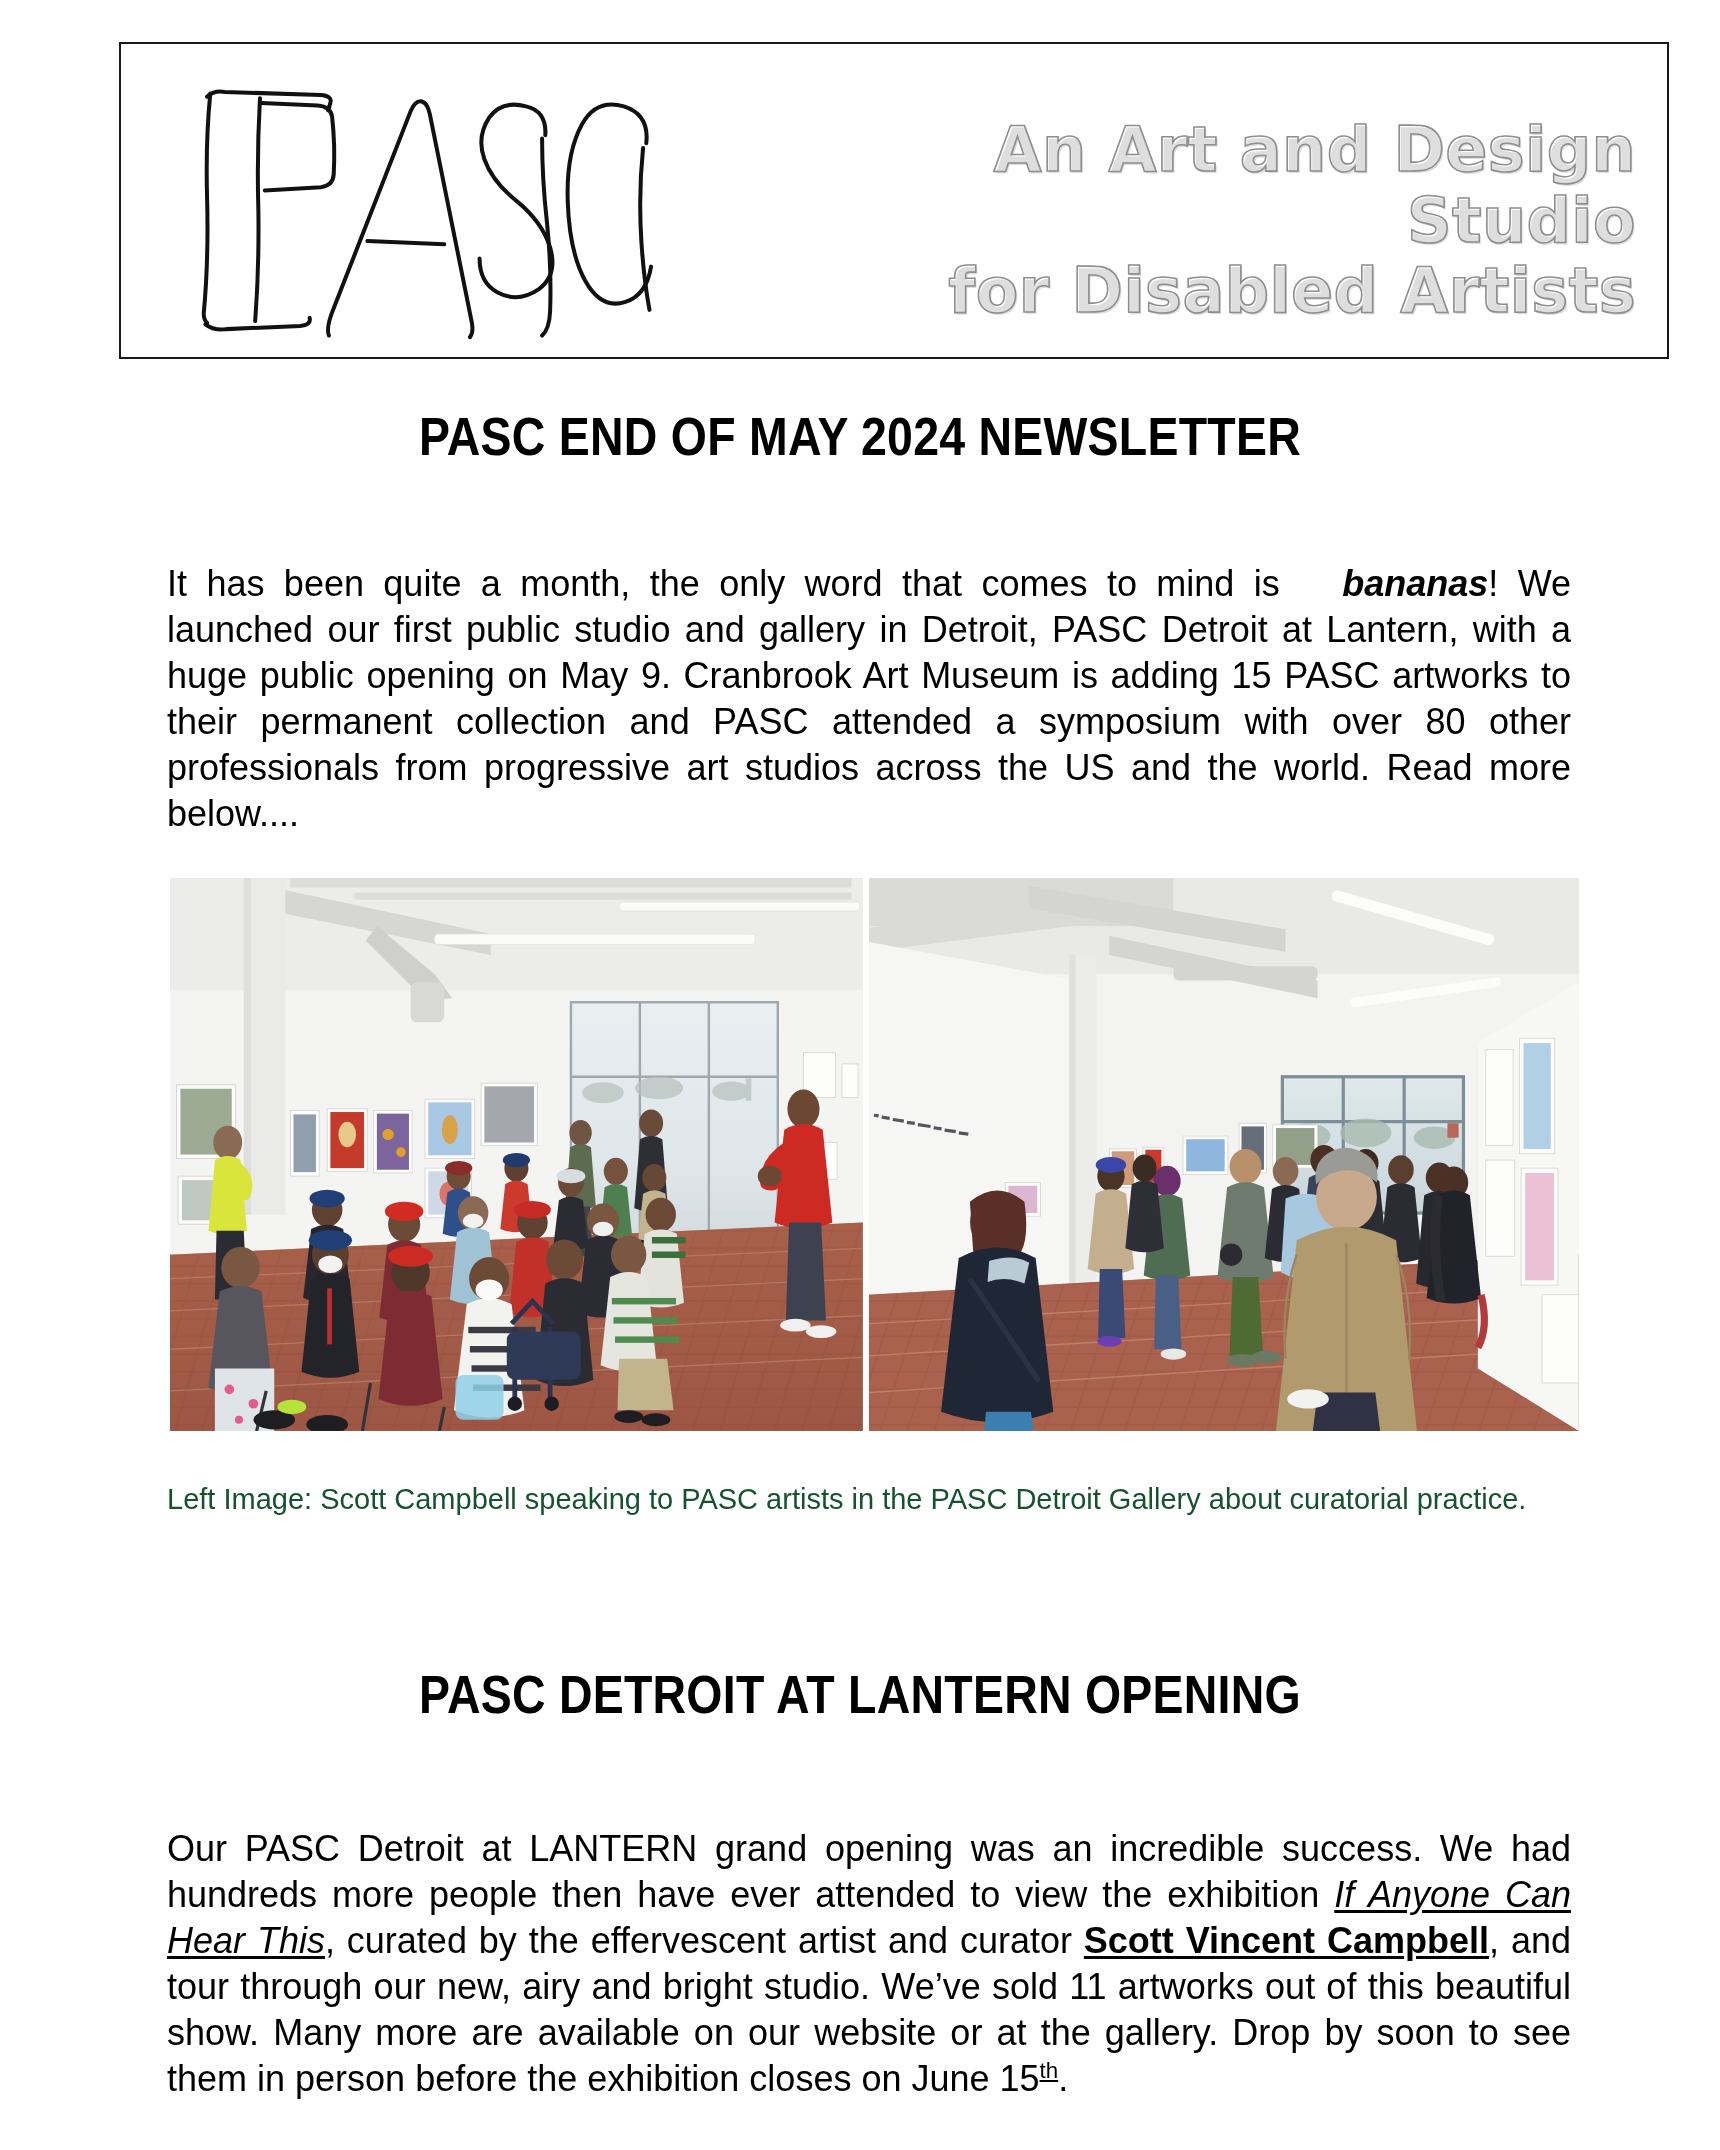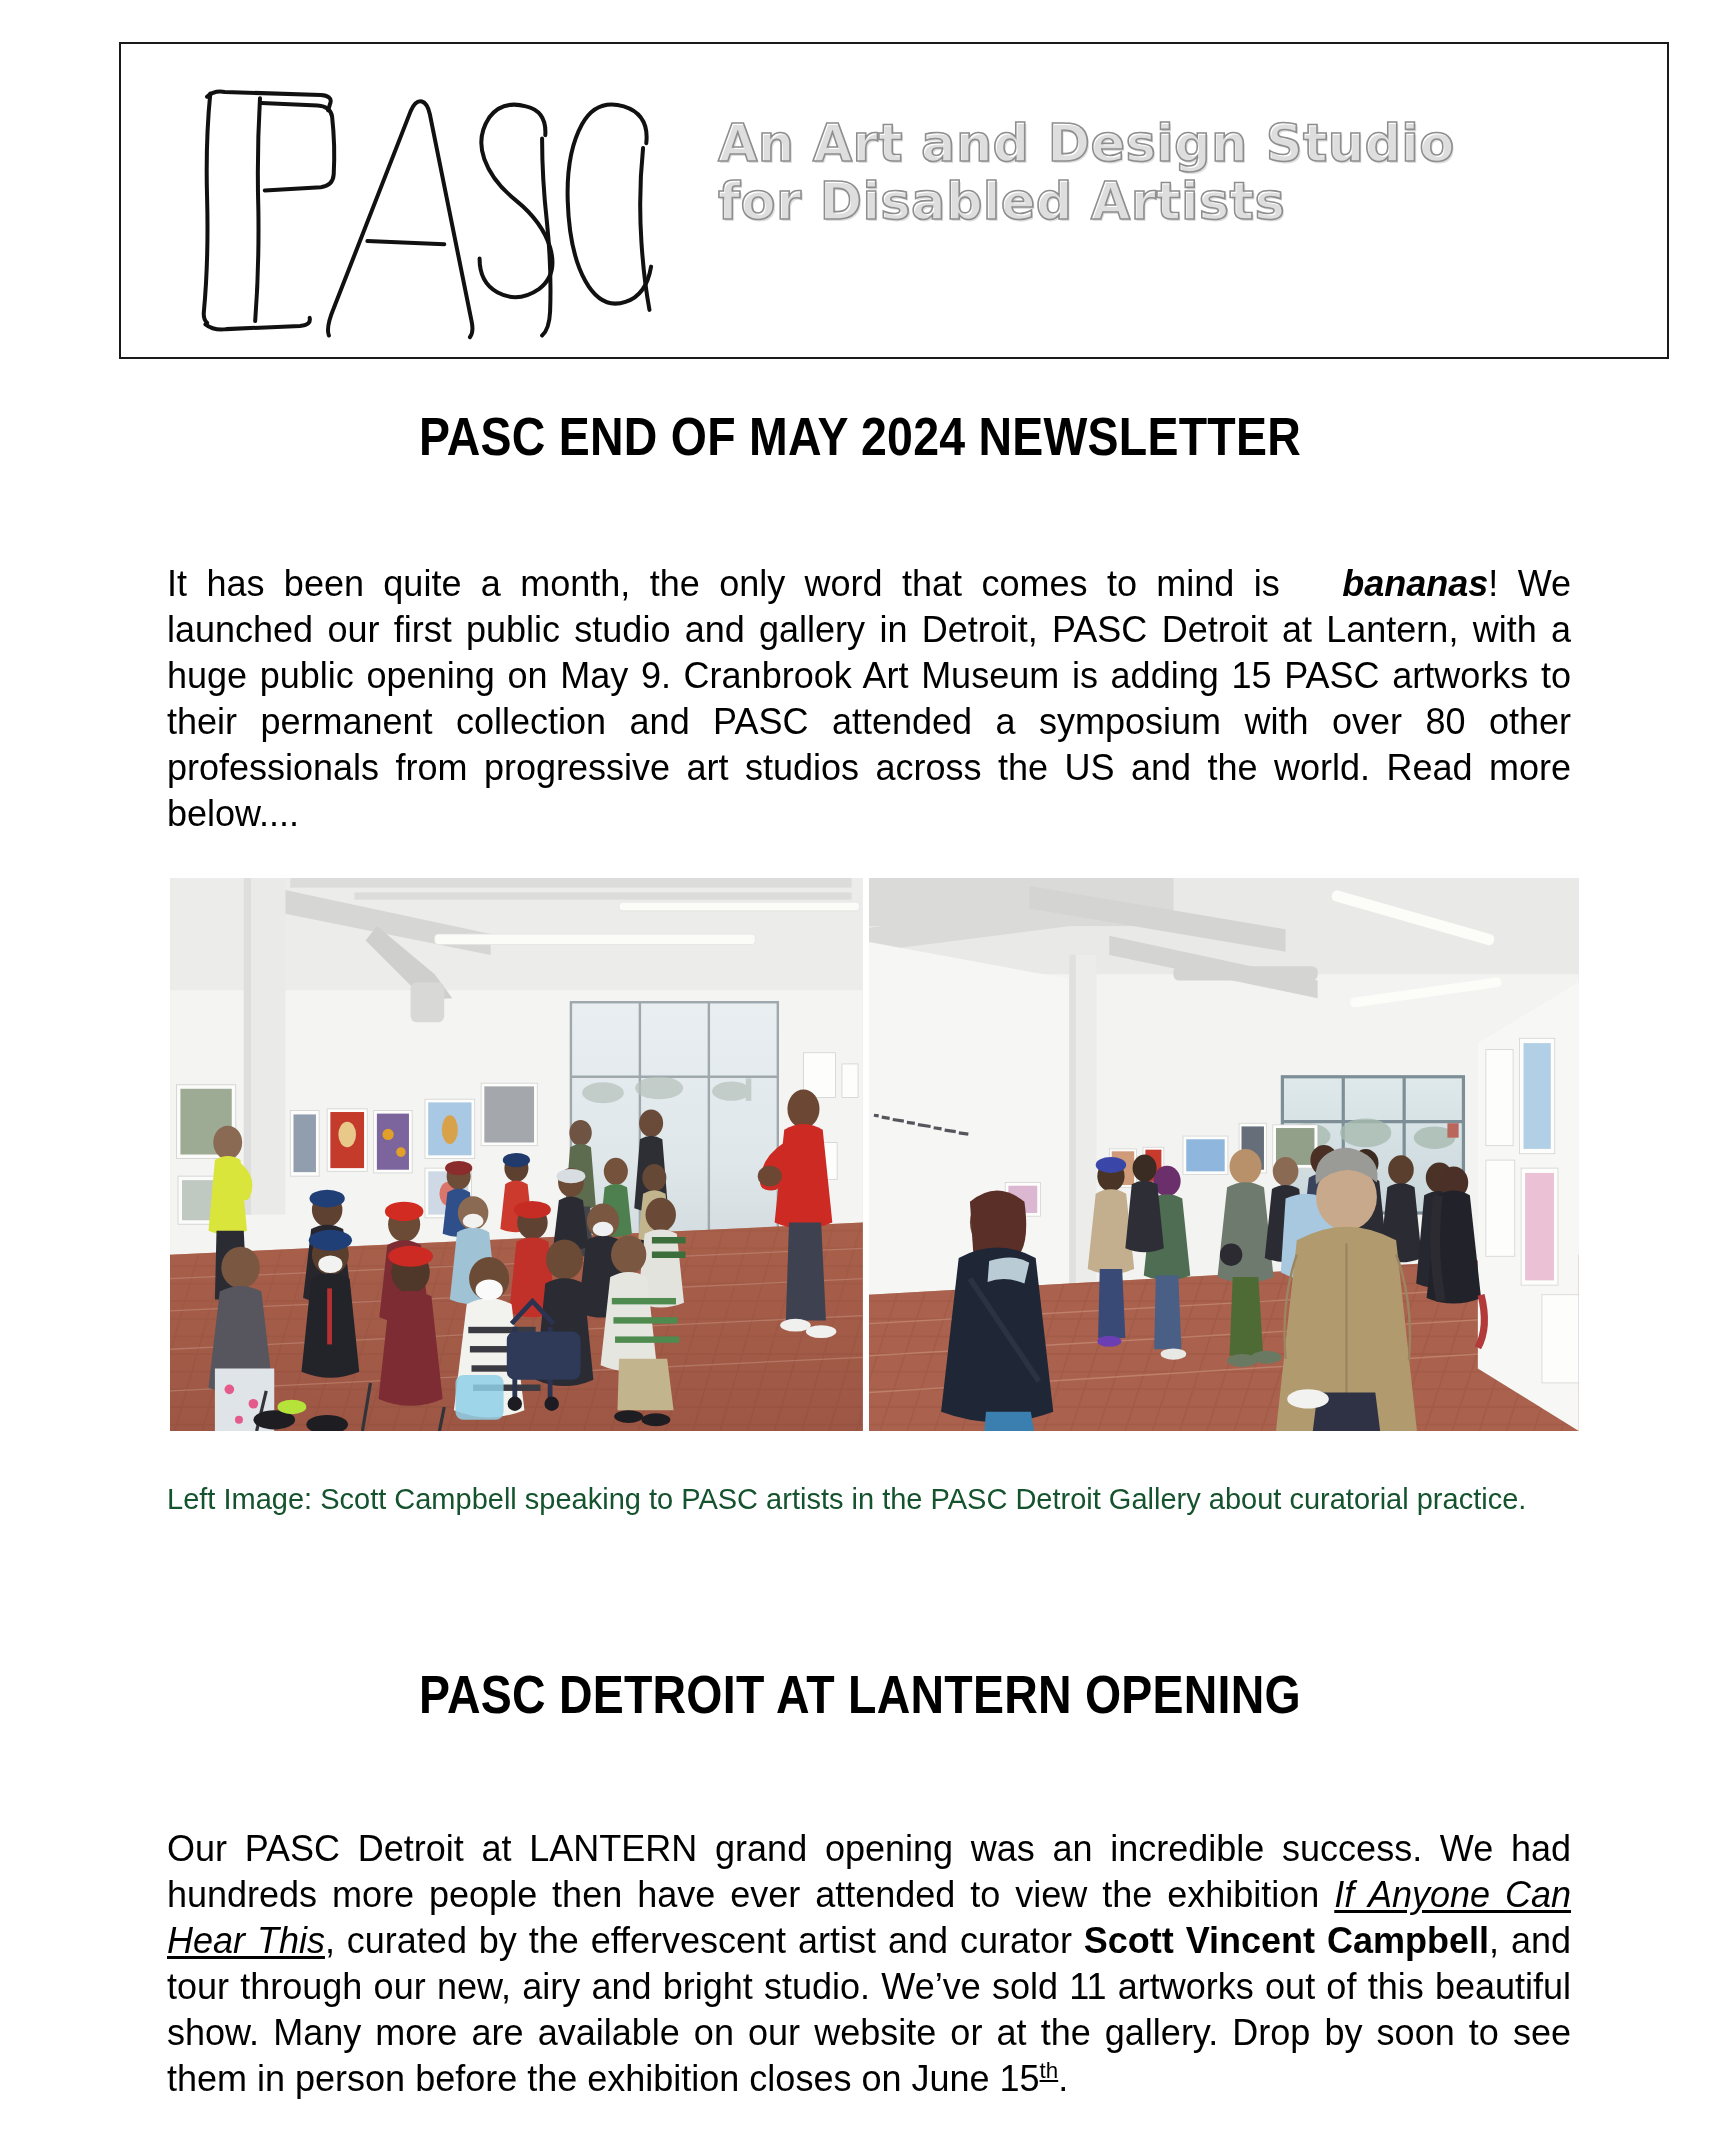--- a/index.html
+++ b/index.html
@@ -31,26 +31,26 @@
     position: absolute;
     left: 38px;
     top: 14.4px;
     width: 561px;
     height: 289px;
   }
   .logo-wrap svg { display:block; width: 100%; height: 100%; }
 
   .tagline {
     position: absolute;
-    left: 597px;
+    left: 633px;
     top: 71px;
     width: 882px;
-    text-align: left;
+    text-align: right;
     font-family: "DejaVu Sans", sans-serif;
-    font-size: 51px;
+    font-size: 62px;
     line-height: 1.14;
     font-weight: 700;
     letter-spacing: 0.4px;
     color: transparent;
     -webkit-text-stroke: 1.6px #8e8e8e;
     text-shadow: 1.6px 1.6px 0 rgba(160,160,160,0.35);
     white-space: pre-line;
   }
 
   
@@ -94,21 +94,21 @@
     font-stretch: condensed;
     font-size: 36px;
     line-height: 46px;
     color: #000;
     transform-origin: left top;
   }
   #intro-paragraph { top: 525px; }
   #opening-paragraph { top: 1790px; }
   .body-para .em-italic { font-style: italic; font-weight: 700; margin-left: 43px; }
   .u-italic { font-style: italic; text-decoration: underline; text-underline-offset: 3.2px; }
-  .u-bold { font-weight: 700; text-underline-offset: 3.2px; }
+  .u-bold { font-weight: 700; text-decoration: underline; text-underline-offset: 3.2px; }
   sup { font-size: 0.62em; vertical-align: super; line-height: 0; text-decoration: underline; }
 
   
   .photo-row {
     position: absolute;
     left: 170px;
     top: 878px;
     width: 1409px;
     height: 553px;
     display: flex;

